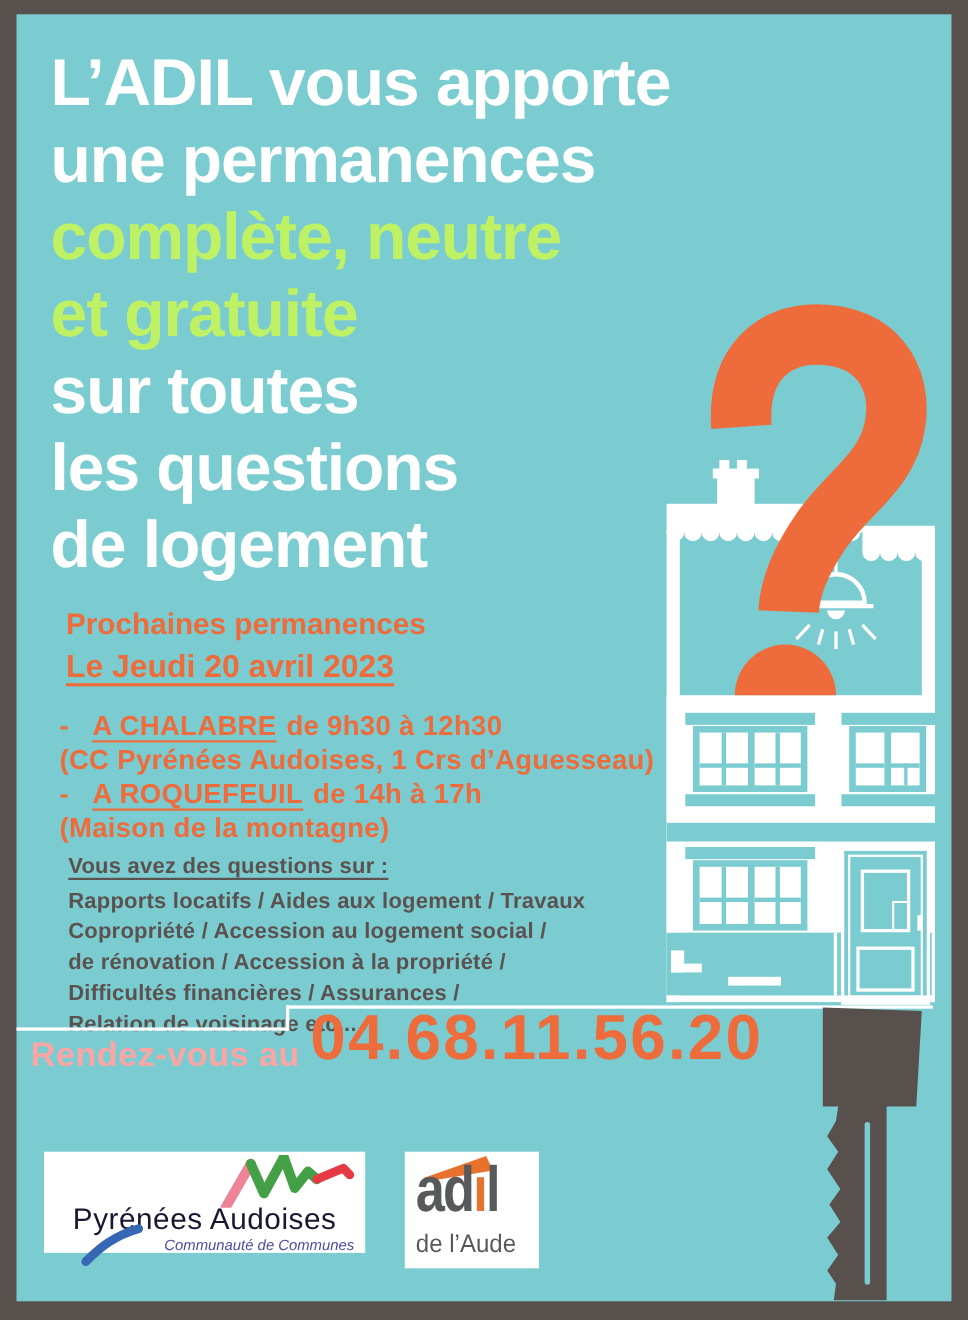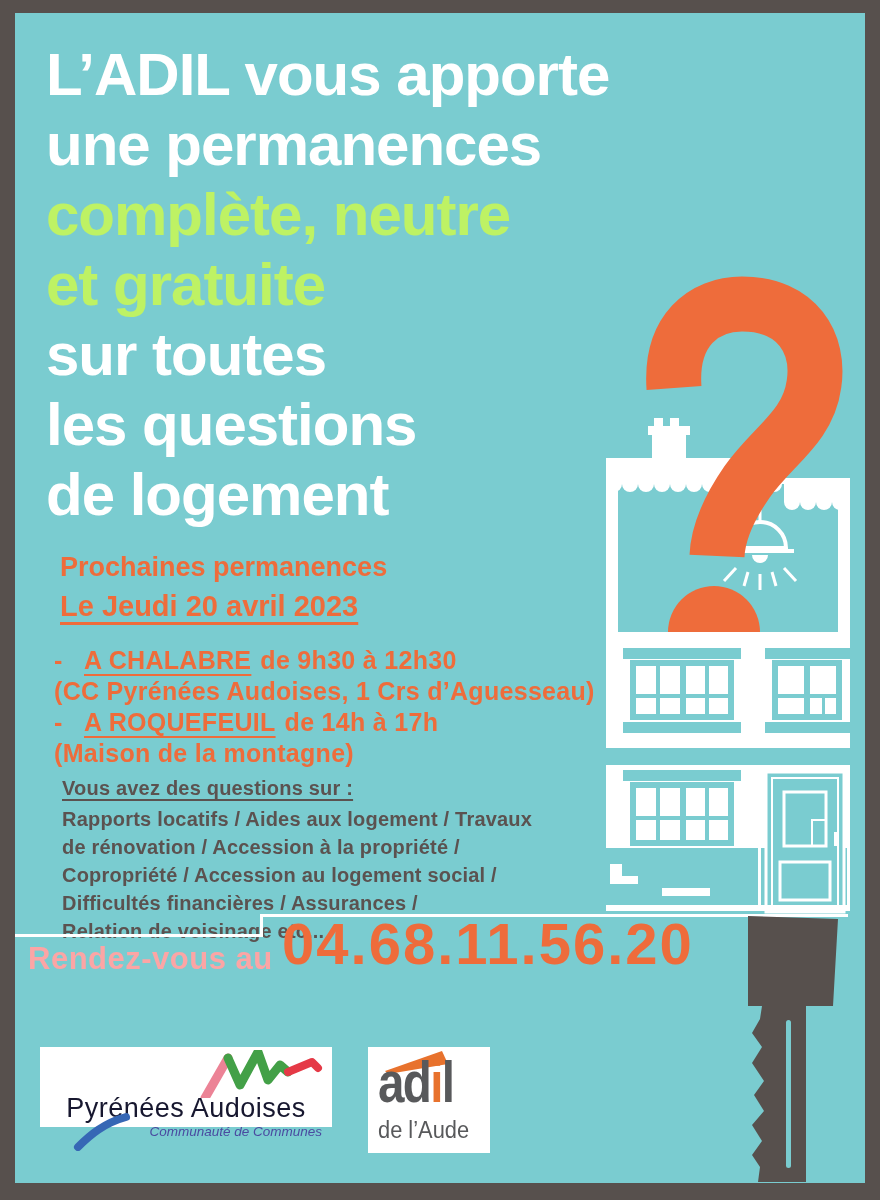--- a/index.html
+++ b/index.html
@@ -36,21 +36,21 @@
   #band-b{left:260px;top:914px;width:588px;height:3px;}
 
   .rdv{position:absolute;left:28px;top:941px;color:#fca5a5;font-size:31px;font-weight:700;letter-spacing:.5px;}
   .phone{position:absolute;left:282px;top:915px;color:#ee6c3b;font-size:58px;font-weight:700;letter-spacing:2px;line-height:1;}
 
   
   .svg-abs{position:absolute;}
 
   
   .logo-box{position:absolute;background:#ffffff;}
-  #pyrenees-box{left:40px;top:1047px;width:292px;height:80px;}
+  #pyrenees-box{left:40px;top:1047px;width:292px;height:92px;}
   #adil-box{left:368px;top:1047px;width:122px;height:106px;}
   .py-title{position:absolute;left:0;top:46px;width:292px;text-align:center;font-size:27px;color:#17172f;letter-spacing:.5px;white-space:nowrap;}
   .py-sub{position:absolute;right:10px;top:77px;font-size:13.5px;font-style:italic;color:#4a4aa0;white-space:nowrap;}
   .adil-word{position:absolute;left:10px;top:6px;font-size:58px;font-weight:700;color:#58595b;letter-spacing:-2px;line-height:1;transform:scaleX(.82);transform-origin:left top;}
   .adil-i{color:#e8722d;}
   .adil-sub{position:absolute;left:10px;top:70px;font-size:23px;color:#58595b;white-space:nowrap;transform:scaleX(.95);transform-origin:left top;}
 </style>
 </head>
 <body>
 
@@ -175,22 +175,22 @@
     <div class="perm-venue">(CC Pyrénées Audoises, 1 Crs d’Aguesseau)</div>
     <div class="perm-line">
       <span class="dash">-</span><span class="perm-place">A ROQUEFEUIL</span><span>de 14h à 17h</span>
     </div>
     <div class="perm-venue">(Maison de la montagne)</div>
   </div>
 
   <div class="questions">
     <div class="q-title">Vous avez des questions sur :</div>
     <div>Rapports locatifs / Aides aux logement / Travaux</div>
+    <div>Copropriété / Accession au logement social /</div>
     <div>de rénovation / Accession à la propriété /</div>
-    <div>Copropriété / Accession au logement social /</div>
     <div>Difficultés financières / Assurances /</div>
     <div>Relation de voisinage etc...</div>
   </div>
 
   <div class="band-line" id="band-a"></div>
   <div class="band-line" id="band-v"></div>
   <div class="band-line" id="band-b"></div>
 
   <div class="rdv">Rendez-vous au</div>
   <div class="phone">04.68.11.56.20</div>

